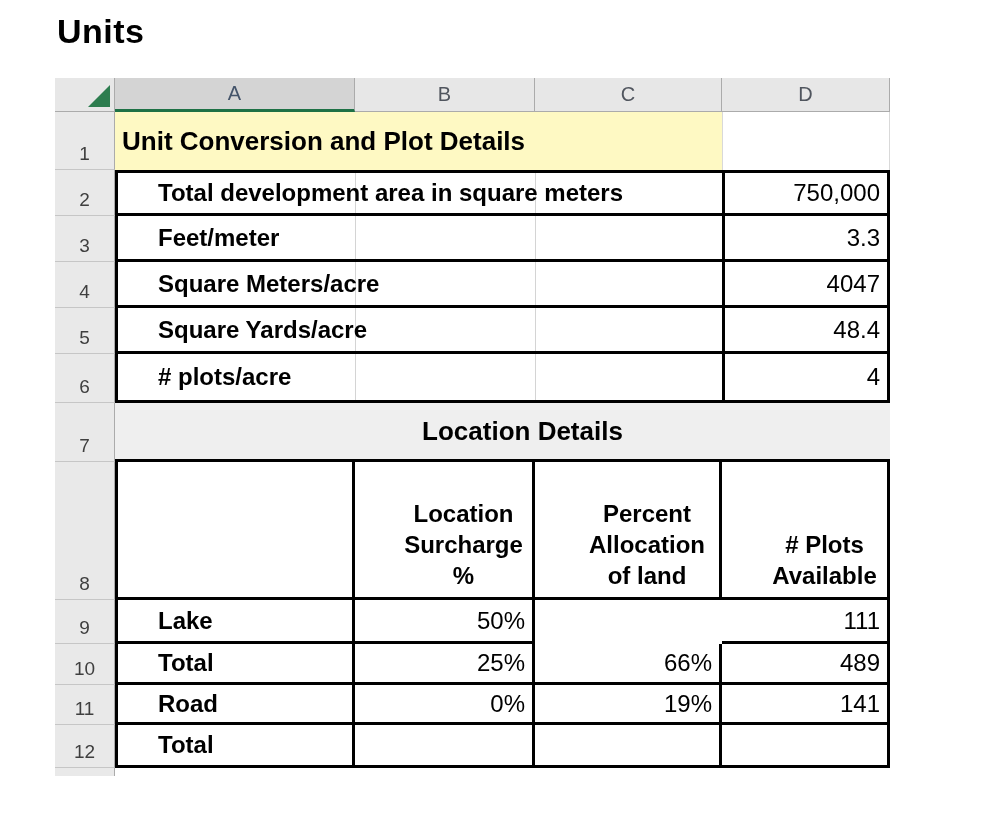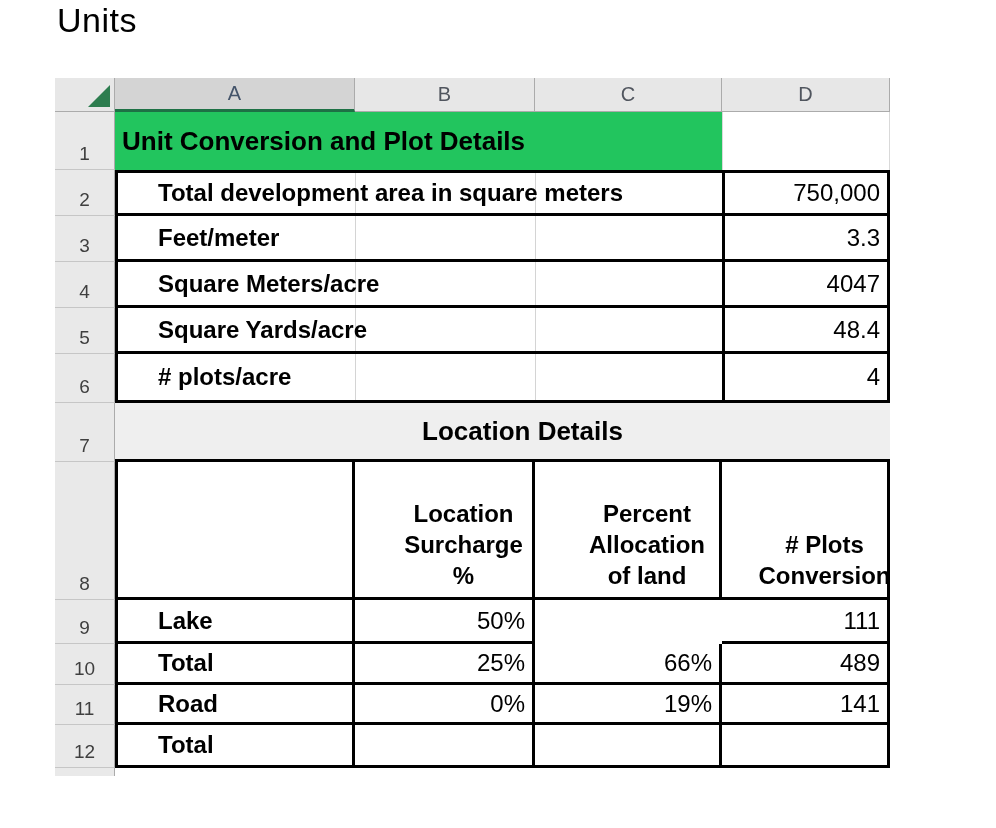--- a/index.html
+++ b/index.html
@@ -2,22 +2,22 @@
 <html><head>
 <meta charset="utf-8">
 <style>
   html,body{margin:0;padding:0;}
   body{
     width:996px;height:828px;background:#ffffff;position:relative;
     font-family:"Liberation Sans", sans-serif;color:#000;
     overflow:hidden;
   }
   .sheet-title{
-    position:absolute;left:57px;top:1px;margin:0;
-    font-size:34px;font-weight:400;color:#000;letter-spacing:0.5px;
+    position:absolute;left:57px;top:12px;margin:0;
+    font-size:34px;font-weight:700;color:#000;letter-spacing:0.5px;
   }
   .grid{
     position:absolute;left:55px;top:78px;
     display:grid;
     grid-template-columns:60px 240px 180px 187px 168px;
     grid-template-rows:34px 58px 46px 46px 46px 46px 49px 59px 138px 44px 41px 40px 43px 8px;
   }
   .grid > div{box-sizing:border-box;}
   
   .ch{
@@ -48,21 +48,21 @@
     font-size:24px;color:#000;overflow:hidden;white-space:nowrap;
   }
   .bold{font-weight:700;}
   .left{padding-left:7px;}
   .right{justify-content:flex-end;padding-right:7px;}
   .bt{border-top:3px solid #000;}
   .bb{border-bottom:3px solid #000;padding-left:40px;}
   .bl{border-left:3px solid #000;}
   .br{border-right:3px solid #000;}
   .title-cell{
-    background:#22c55e;font-weight:700;font-size:26px;padding-left:7px;
+    background:#fef9c3;font-weight:700;font-size:26px;padding-left:7px;
   }
   .d1{border-left:1px solid #d9d9d9;border-right:1px solid #d9d9d9;}
   .glines{
     background-image:linear-gradient(#d4d4d4,#d4d4d4),linear-gradient(#d4d4d4,#d4d4d4);
     background-size:1px 100%,1px 100%;
     background-position:237px 0,417px 0;
     background-repeat:no-repeat;
   }
   .section{
     background:#efefef;justify-content:center;font-weight:700;font-size:26px;
@@ -126,21 +126,21 @@
   <div class="cell section bb" style="grid-area:8/2/9/6">Location Details</div>
 
   <div class="cell bl br bb" style="grid-area:9/2/10/3"></div>
   <div class="cell hdr br bb" style="grid-area:9/3/10/4">Location
 Surcharge
 %</div>
   <div class="cell hdr br bb" style="grid-area:9/4/10/5">Percent
 Allocation
 of land</div>
   <div class="cell hdr br bb" style="grid-area:9/5/10/6"># Plots
-Conversion</div>
+Available</div>
 
   <div class="cell bold left bl br bb" style="grid-area:10/2/11/3">Lake</div>
   <div class="cell right br bb" style="grid-area:10/3/11/4">50%</div>
   <div class="cell right br bb" style="grid-area:10/5/11/6">111</div>
 
   <div class="cell bold left bl br bb" style="grid-area:11/2/12/3">Total</div>
   <div class="cell right br bb" style="grid-area:11/3/12/4">25%</div>
   <div class="cell right br bb" style="grid-area:11/4/12/5">66%</div>
   <div class="cell right br bb" style="grid-area:11/5/12/6">489</div>
 

